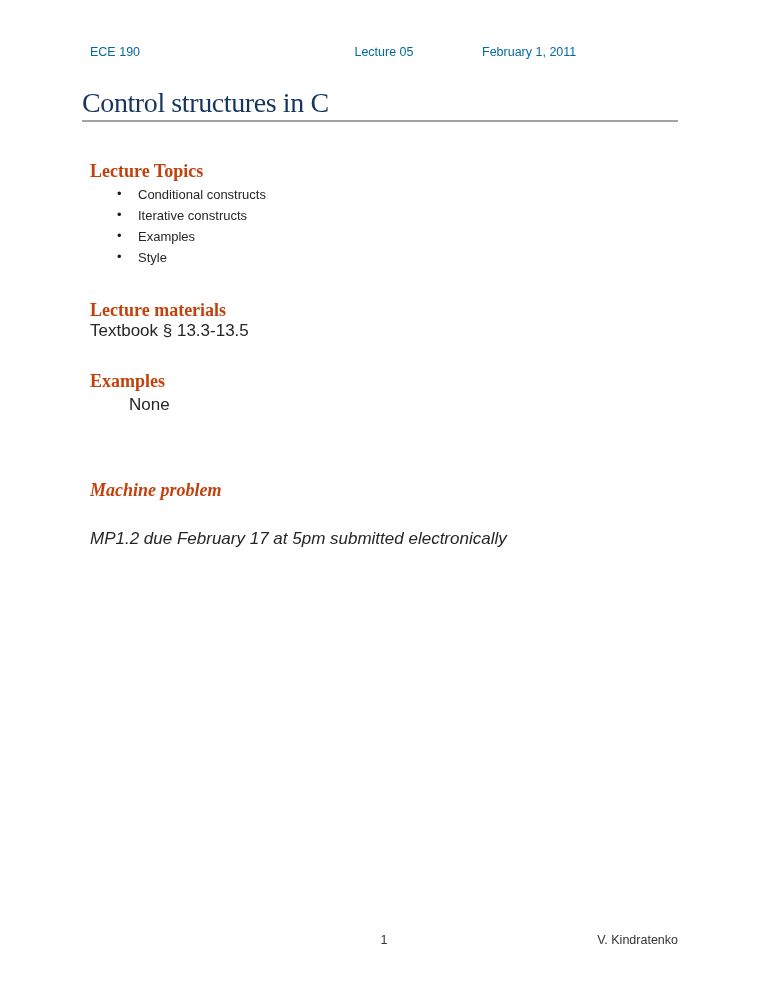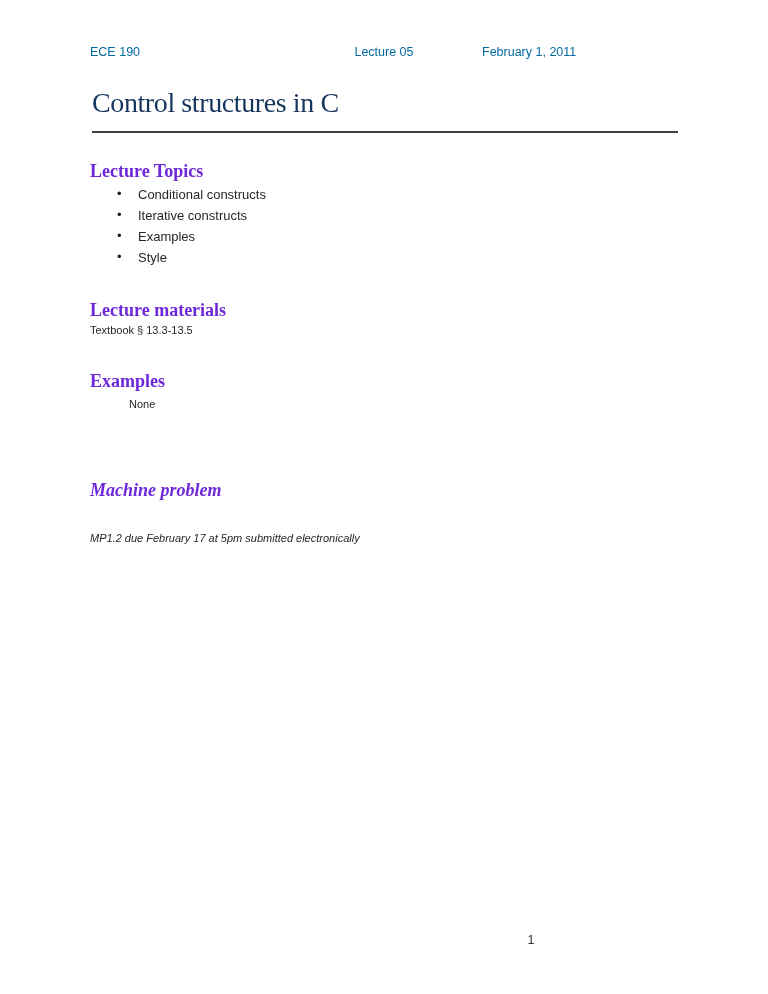--- a/index.html
+++ b/index.html
@@ -26,48 +26,47 @@
     line-height: 16px;
     color: #0369a1;
   }
   .doc-header .h-left   { flex: 1; text-align: left; }
   .doc-header .h-center { flex: 1; text-align: center; }
   .doc-header .h-right  { flex: 1; white-space: nowrap; }
 
   
   .title-block {
     position: absolute;
-    left: 92px; right: 90px; top: 86px;
-    border-bottom: 2px solid #404040;
-    padding-bottom: 11px;
+    left: 82px; right: 90px; top: 86px;
+    border-bottom: 2px solid #a3a3a3;
   }
   .title-block h1 {
     font-family: "Liberation Serif", serif;
     font-weight: 400;
     font-size: 28px;
     line-height: 34px;
     letter-spacing: -0.4px;
     color: #17365D;
   }
 
   
   .sec-heading {
     position: absolute;
     left: 90px;
     font-family: "Liberation Serif", serif;
     font-weight: 700;
     font-size: 18px;
     line-height: 22px;
-    color: #6d28d9;
+    color: #c2410c;
   }
   
   .body-text {
     position: absolute;
     left: 90px;
-    font-size: 11px;
+    font-size: 17px;
     line-height: 17px;
     color: #262626;
     white-space: nowrap;
   }
 
   
   .topic-list {
     position: absolute;
     left: 90px; top: 186px;
     list-style: none;
@@ -153,15 +152,16 @@
 
   <h2 class="sec-heading" id="h-homework">Examples</h2>
   <p class="body-text" id="b-homework">None</p>
 
   <h2 class="sec-heading" id="h-mp">Machine problem</h2>
   <p class="body-text" id="b-mp2">MP1.2 due February 17 at 5pm submitted electronically</p>
 
   <div class="doc-footer">
     <span class="f-left"></span>
     <span class="f-center">1</span>
+    <span class="f-right">V. Kindratenko</span>
   </div>
 
 </div>
 
 </body></html>

